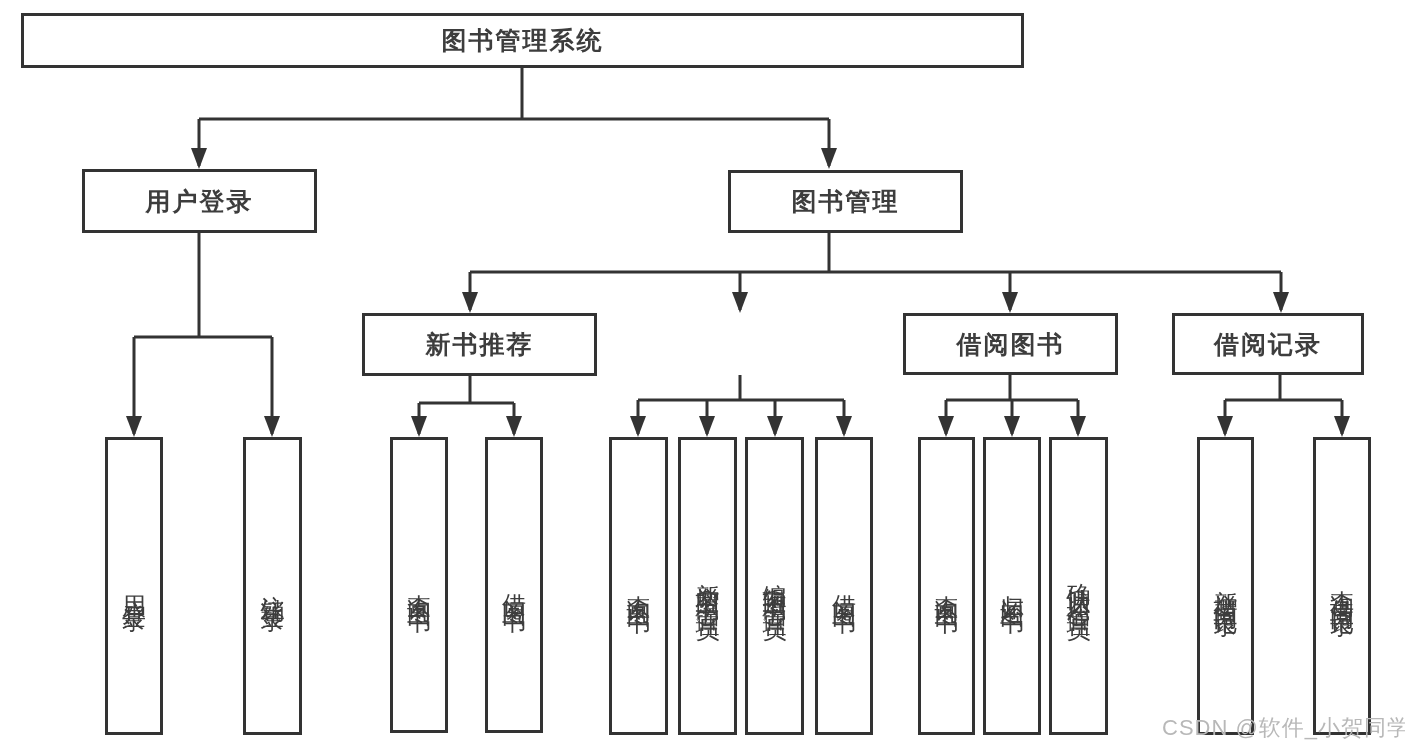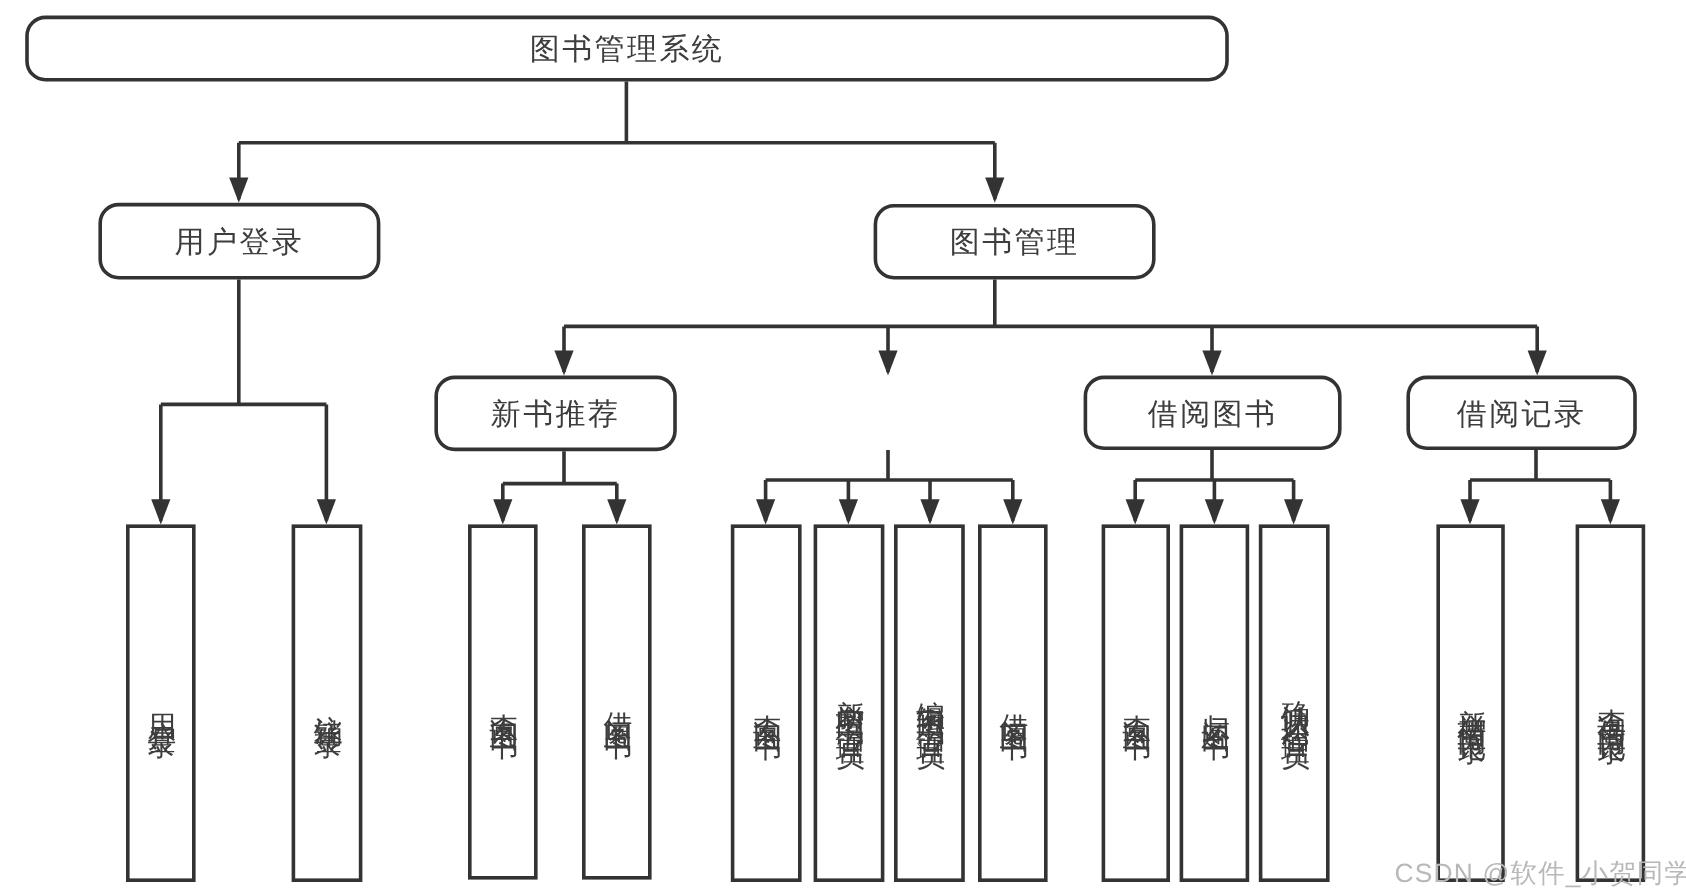--- a/index.html
+++ b/index.html
@@ -24,22 +24,21 @@
     color: #3d3d3d;
     display: flex;
     align-items: center;
     justify-content: center;
     text-align: center;
     z-index: 2;
   }
   .h-box {
     font-size: 25px;
     letter-spacing: 2px;
-    font-weight: 400;
-    border-radius: 17px;
+    font-weight: 700;
   }
   .v-box {
     writing-mode: vertical-rl;
     text-orientation: mixed;
     font-size: 24px;
     letter-spacing: 5px;
     line-height: 1;
   }
   .watermark {
     position: absolute;
@@ -96,21 +95,21 @@
       <polygon points="1217,416 1233,416 1225,437"></polygon>
       <polygon points="1334,416 1350,416 1342,437"></polygon>
     </g>
   </svg>
 
   <div class="box h-box" style="left:21px; top:13px; width:1003px; height:55px;">图书管理系统</div>
 
   <div class="box h-box" style="left:82px; top:169px; width:235px; height:64px;">用户登录</div>
   <div class="box h-box" style="left:728px; top:170px; width:235px; height:63px;">图书管理</div>
 
-  <div class="box h-box" style="left:362px; top:313px; width:202px; height:63px;">新书推荐</div>
+  <div class="box h-box" style="left:362px; top:313px; width:235px; height:63px;">新书推荐</div>
   <div class="box h-box" style="left:903px; top:313px; width:215px; height:62px;">借阅图书</div>
   <div class="box h-box" style="left:1172px; top:313px; width:192px; height:62px;">借阅记录</div>
 
   <div class="box v-box" style="left:105px; top:437px; width:58px; height:298px;">用户登录</div>
   <div class="box v-box" style="left:243px; top:437px; width:59px; height:298px;">注销登录</div>
   <div class="box v-box" style="left:390px; top:437px; width:58px; height:296px;">查询图书</div>
   <div class="box v-box" style="left:485px; top:437px; width:58px; height:296px;">借阅图书</div>
   <div class="box v-box" style="left:609px; top:437px; width:59px; height:298px;">查询图书</div>
   <div class="box v-box" style="left:678px; top:437px; width:59px; height:298px;">新增图书（管理员）</div>
   <div class="box v-box" style="left:745px; top:437px; width:59px; height:298px;">编辑图书（管理员）</div>

